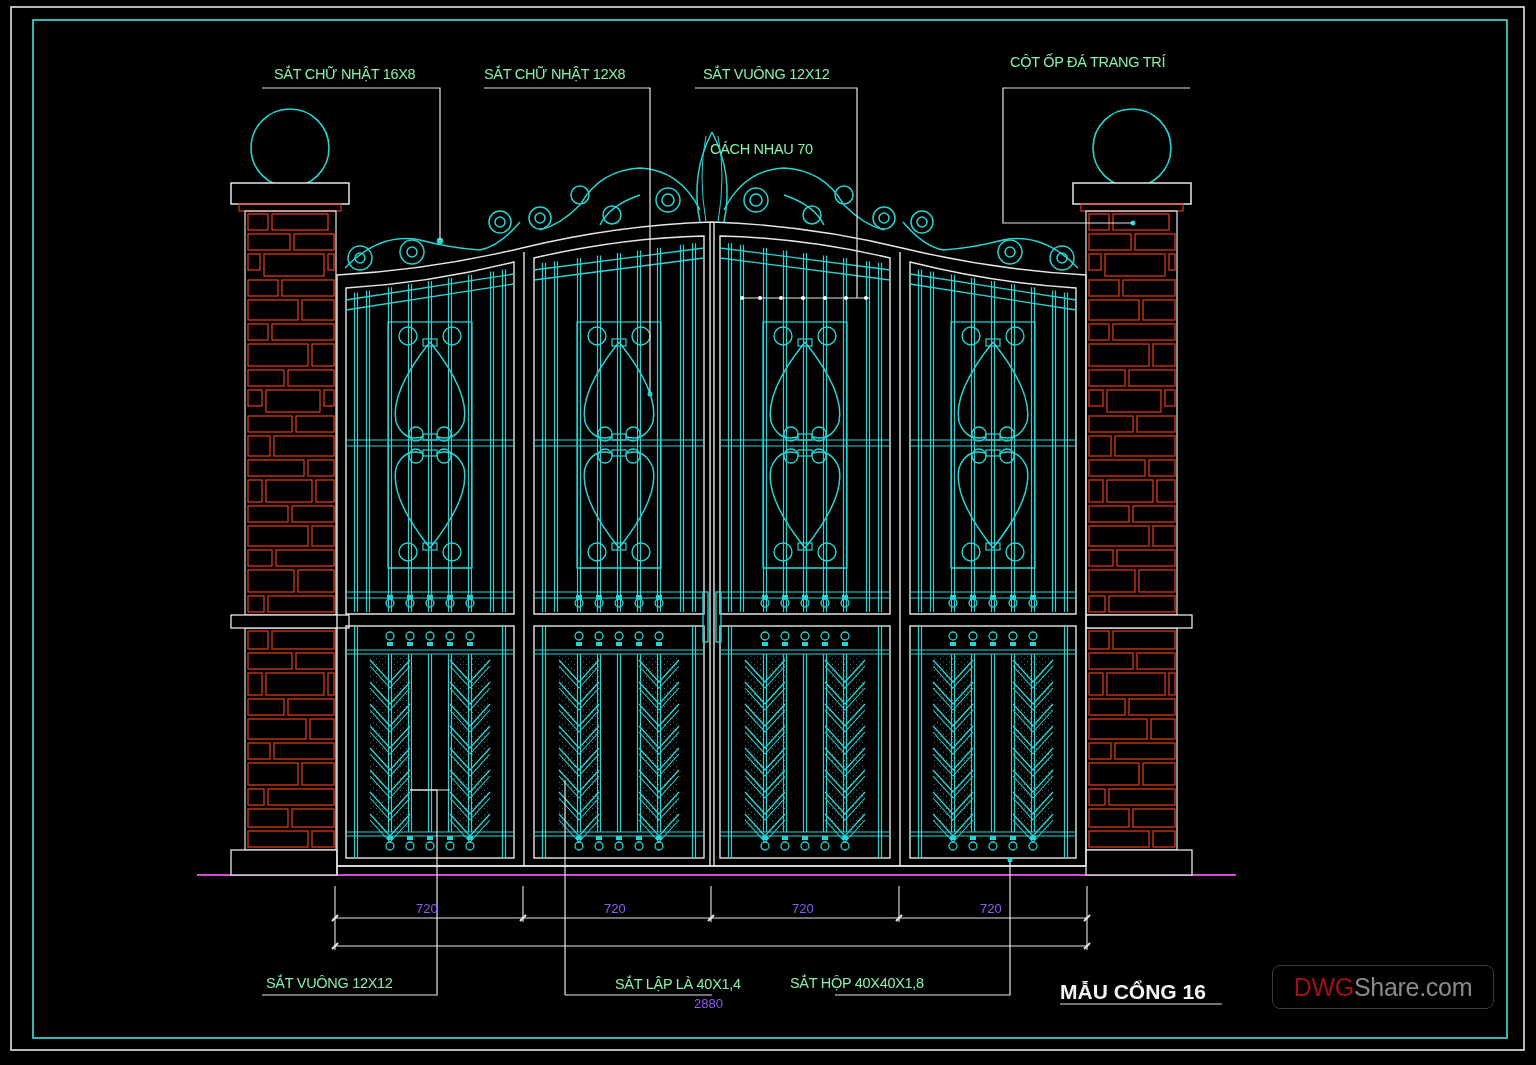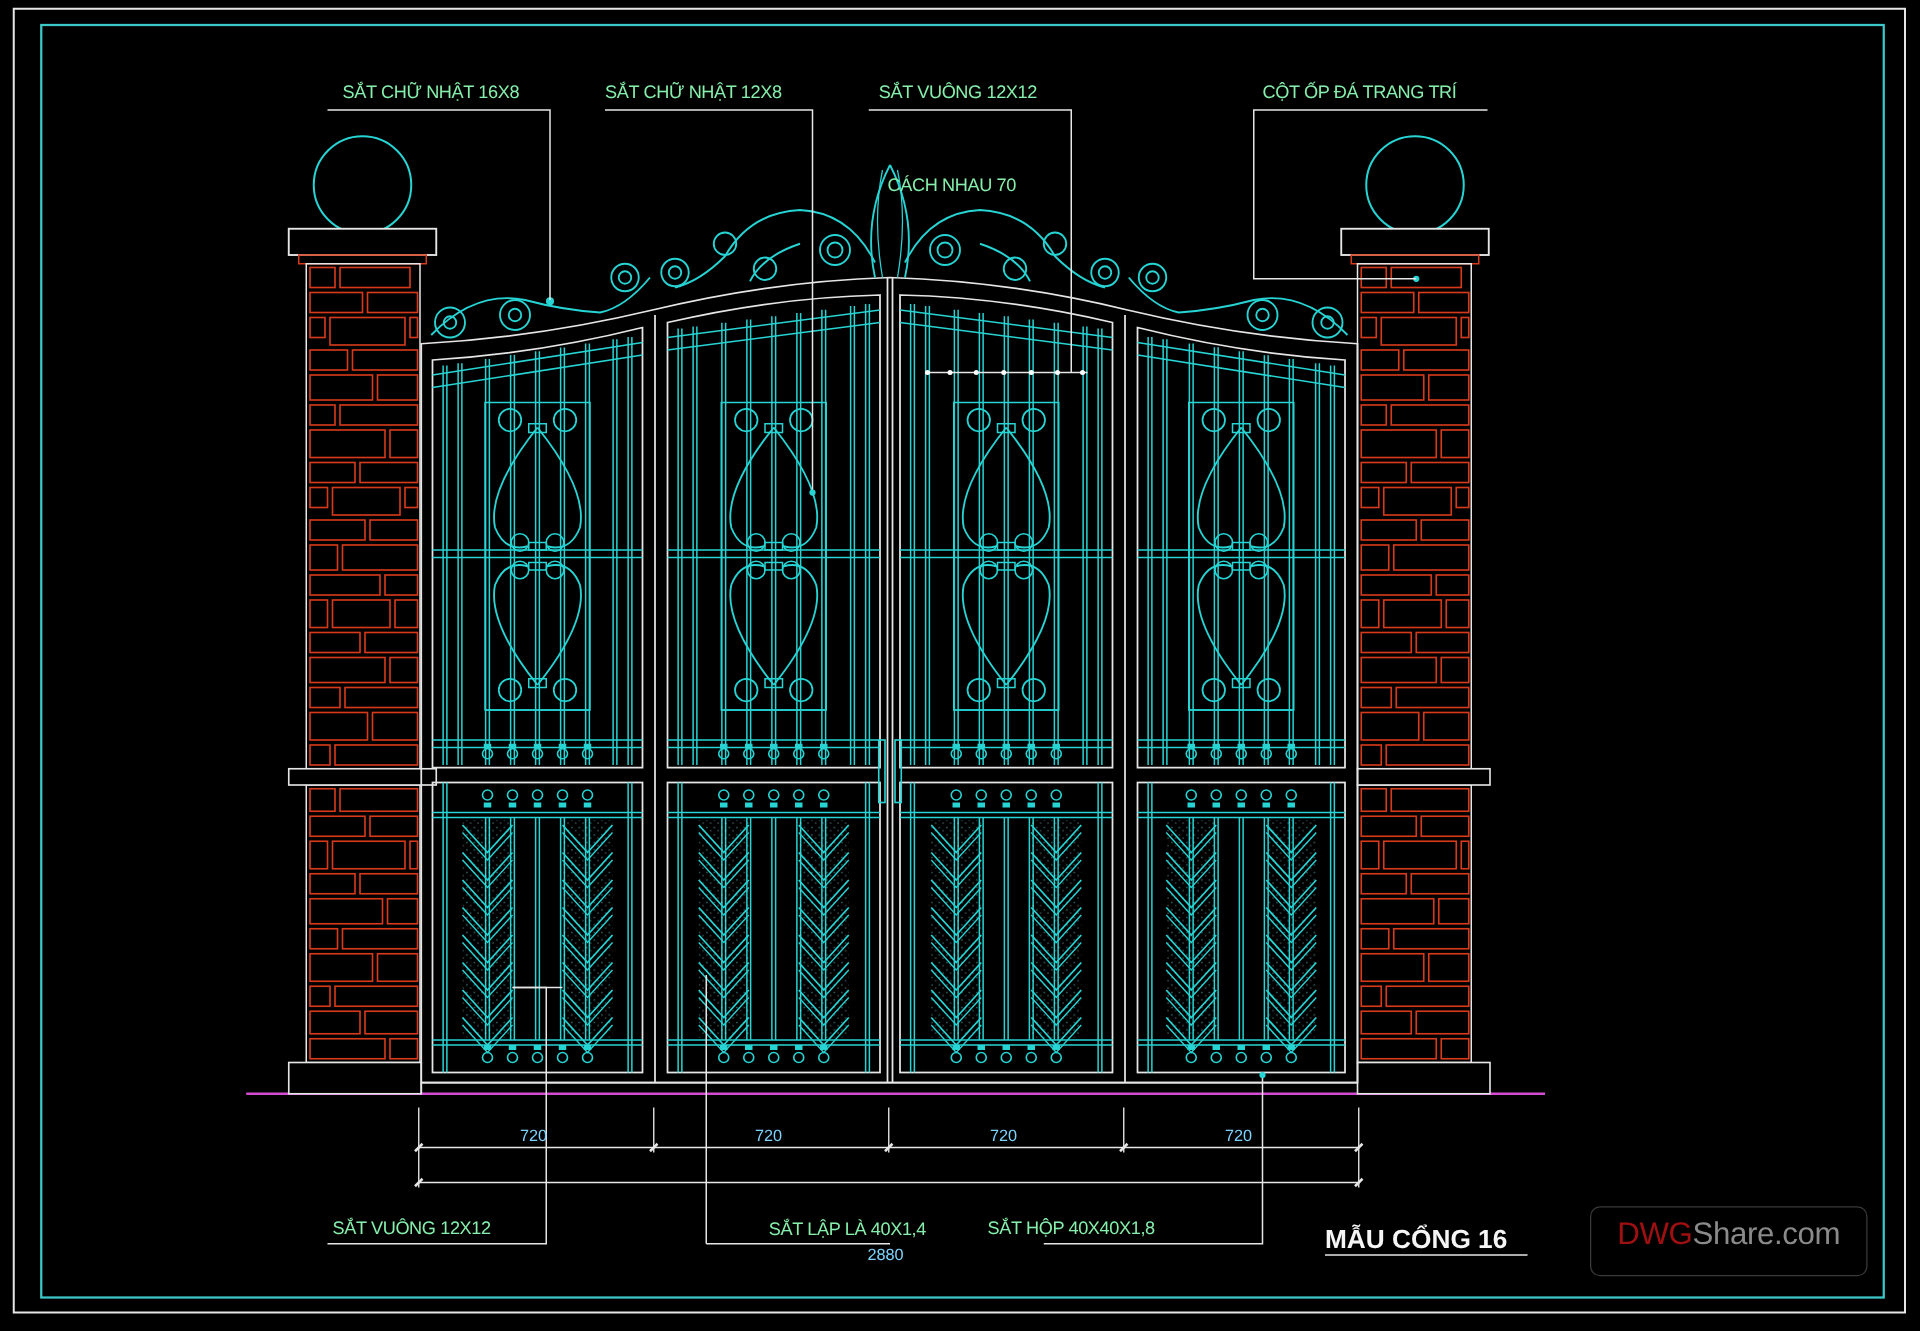--- a/index.html
+++ b/index.html
@@ -1,21 +1,21 @@
 <!DOCTYPE html>
 <html><head>
 <meta charset="utf-8">
 <style>
   html, body { margin:0; padding:0; background:#000; }
   body { width:1536px; height:1065px; position:relative; overflow:hidden; font-family:"Liberation Sans", sans-serif; }
   #canvas { position:absolute; left:0; top:0; width:1536px; height:1065px; }
   .lbl { position:absolute; color:#86efac; font-family:"Liberation Sans", sans-serif; font-size:14.5px; letter-spacing:-0.3px; white-space:nowrap; }
-  .dim { position:absolute; color:#7dd3fc; font-family:"Liberation Sans", sans-serif; font-size:13px; white-space:nowrap; }
+  .dim { position:absolute; color:#8b5cf6; font-family:"Liberation Sans", sans-serif; font-size:13px; white-space:nowrap; }
   .title { position:absolute; color:#f5f5f5; font-size:21px; white-space:nowrap;font-weight:bold; }
-  .wm { position:absolute; left:1272px; top:965px; width:222px; height:56px; border:1px solid #3a3a3a; border-radius:8px; box-sizing:border-box; font-size:25px; line-height:42px; text-align:center; letter-spacing:-0.3px; }
+  .wm { position:absolute; left:1272px; top:965px; width:222px; height:44px; border:1px solid #3a3a3a; border-radius:8px; box-sizing:border-box; font-size:25px; line-height:42px; text-align:center; letter-spacing:-0.3px; }
   .wm .a { color:#a01010; }
   .wm .b { color:#8a8a8a; }
 </style>
 </head>
 <body>
 
 <svg id="canvas" viewBox="0 0 1536 1065" xmlns="http://www.w3.org/2000/svg">
   <defs>
 
     <g id="scroll-l">
@@ -723,21 +723,21 @@
       <line x1="332" y1="949" x2="338" y2="943"></line>
         <line x1="1084" y1="949" x2="1090" y2="943"></line>
     </g>
   </g>
 </svg>
 
 <div class="lbl" style="left:274px;top:66px;">SẮT CHỮ NHẬT 16X8</div>
 <div class="lbl" style="left:484px;top:66px;">SẮT CHỮ NHẬT 12X8</div>
 <div class="lbl" style="left:703px;top:66px;">SẮT VUÔNG 12X12</div>
 <div class="lbl" style="left:710px;top:93px;margin-top:48px;">CÁCH NHAU 70</div>
-<div class="lbl" style="left:1010px;top:66px;">CỘT ỐP ĐÁ TRANG TRÍ</div>
+<div class="lbl" style="left:1010px;top:54px;">CỘT ỐP ĐÁ TRANG TRÍ</div>
 
 <div class="lbl" style="left:266px;top:975px;">SẮT VUÔNG 12X12</div>
 <div class="lbl" style="left:570px;top:976px;margin-left:45px;">SẮT LẬP LÀ 40X1,4</div>
 <div class="lbl" style="left:790px;top:975px;">SẮT HỘP 40X40X1,8</div>
 
 <div class="dim" style="left:416px;top:901px;">720</div>
 <div class="dim" style="left:604px;top:901px;">720</div>
 <div class="dim" style="left:792px;top:901px;">720</div>
 <div class="dim" style="left:980px;top:901px;">720</div>
 <div class="dim" style="left:694px;top:972px;margin-top:24px;">2880</div>

